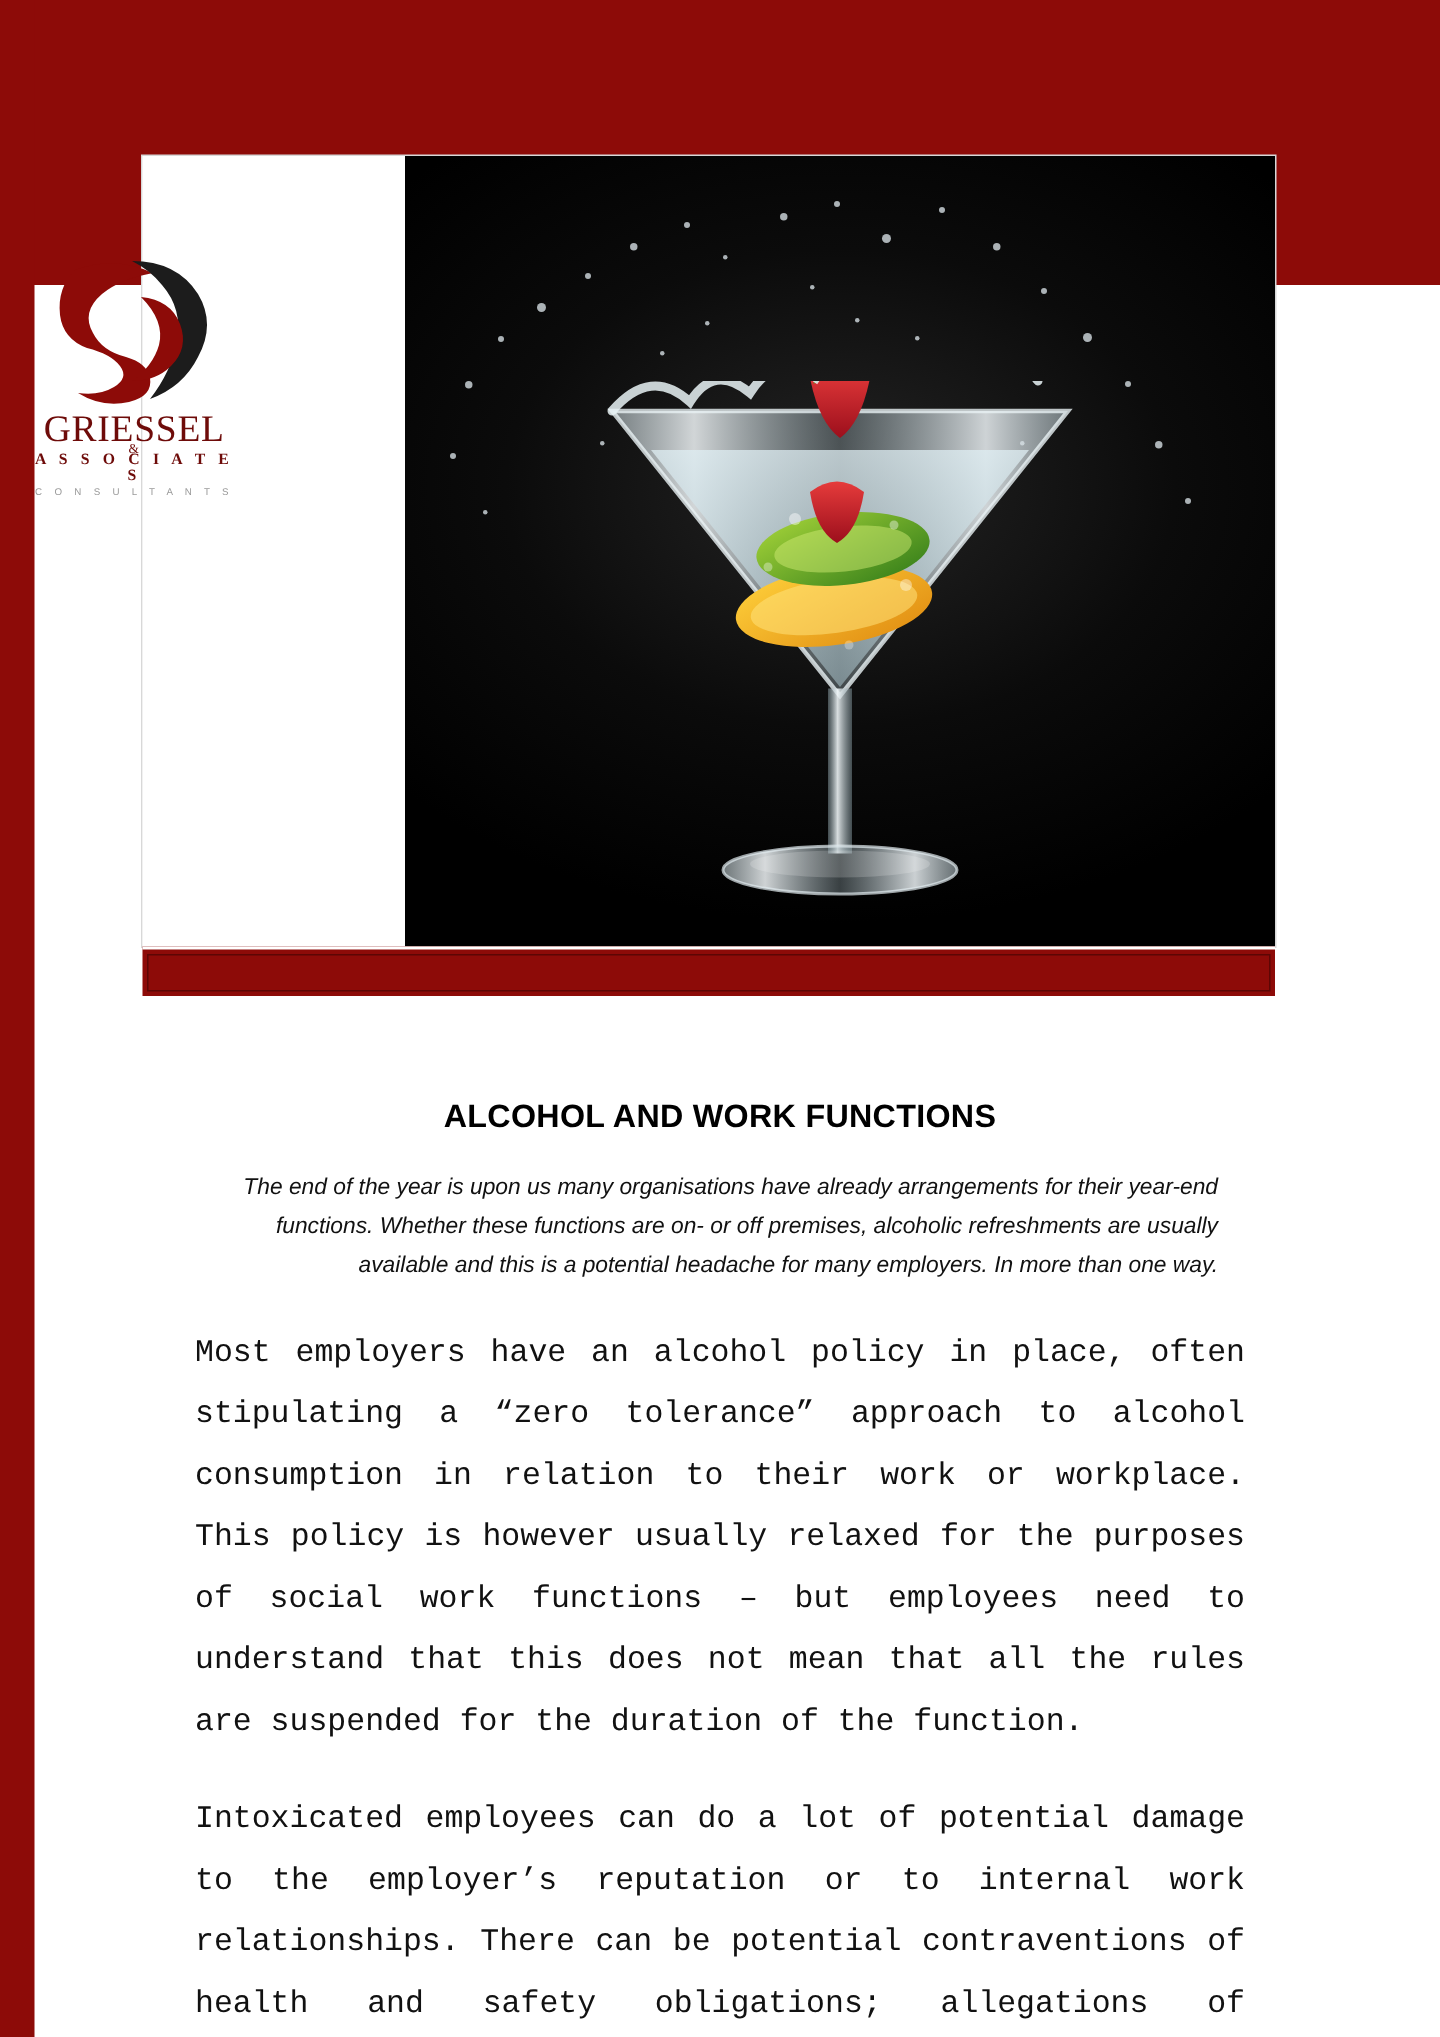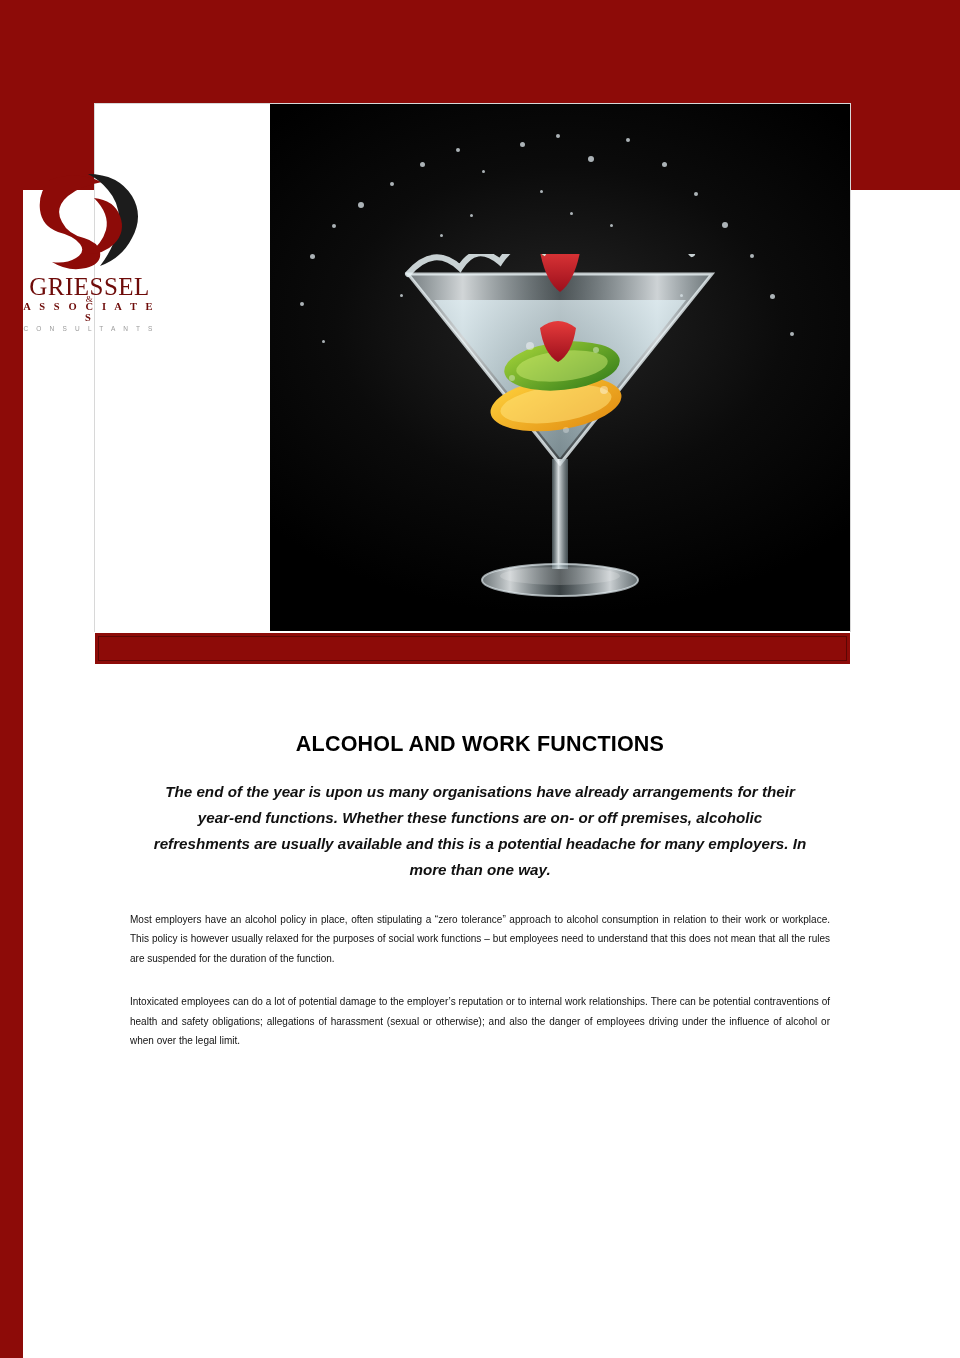--- a/index.html
+++ b/index.html
@@ -169,31 +169,31 @@
     font-size: 21.5px;
     font-weight: bold;
     color: #000000;
     text-align: center;
     letter-spacing: 0.2px;
     margin: 0 0 22px 0;
   }
   .lede {
     font-family: "Liberation Sans", sans-serif;
     font-style: italic;
-    font-weight: bold;
+    font-weight: normal;
     font-size: 15.2px;
     line-height: 1.72;
     color: #111111;
-    text-align: center;
+    text-align: right;
     margin: 0 0 26px 0;
     padding: 0 18px;
   }
   p.body-par {
-    font-family: Liberation Sans, sans-serif;
-    font-size: 10px;
+    font-family: Liberation Mono, monospace;
+    font-size: 21px;
     line-height: 1.95;
     color: #111111;
     text-align: justify;
     margin: 0 0 24px 0;
   }
   p.body-par:last-child { margin-bottom: 0; margin-top: 10px; }
 </style>
 </head>
 <body>
 

